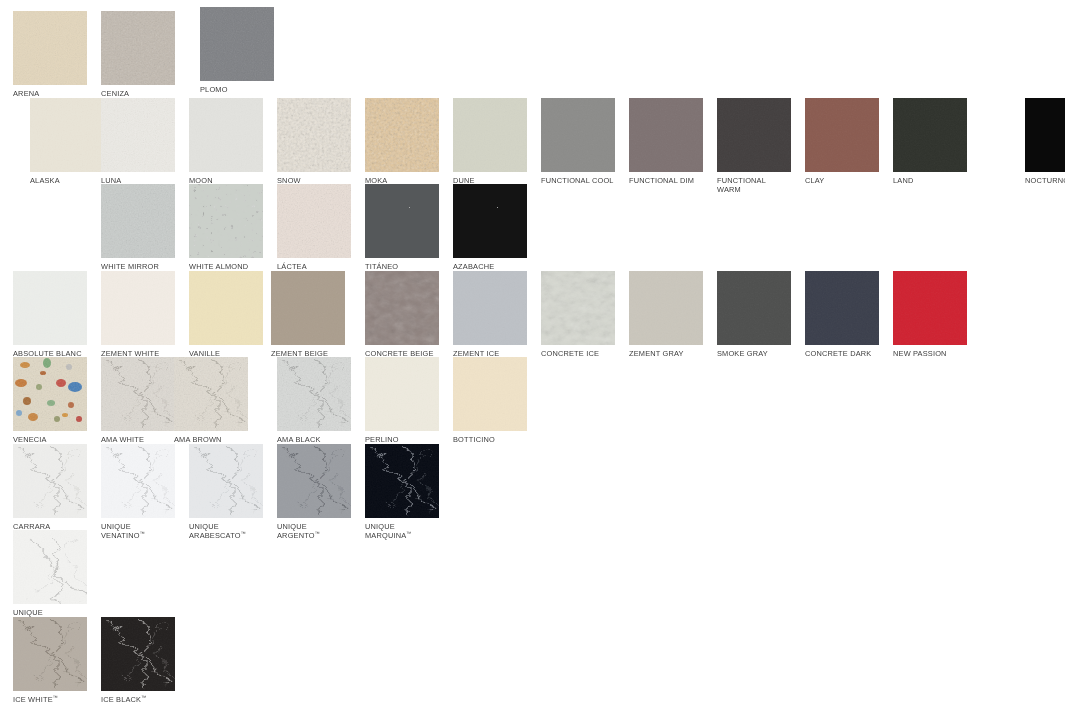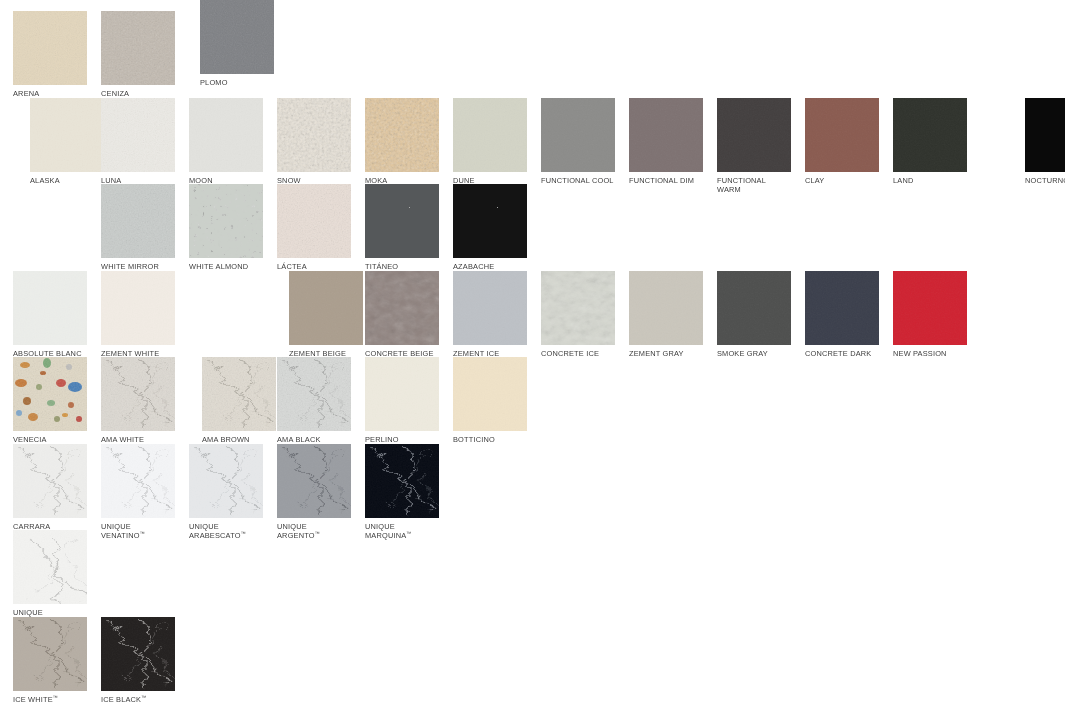--- a/index.html
+++ b/index.html
@@ -56,21 +56,21 @@
       <div class="label">ARENA</div>
     </div>
     <div class="swatch-cell" style="left: 101px; top: 11px;">
       <div class="swatch" style="background: rgb(194, 186, 176);">
         <svg class="grain" viewBox="0 0 74 74" width="74" height="74" preserveAspectRatio="none">
           <rect width="74" height="74" filter="url(#fx-speckle)" opacity="0.9"></rect>
         </svg>
       </div>
       <div class="label">CENIZA</div>
     </div>
-    <div class="swatch-cell" style="left: 189px; top: 0; padding-left: 11px;">
+    <div class="swatch-cell" style="left: 189px; top: 7px; padding-left: 11px;">
       <div class="swatch" style="background: rgb(126, 128, 132);">
         <svg class="grain" viewBox="0 0 74 74" width="74" height="74" preserveAspectRatio="none">
           <rect width="74" height="74" filter="url(#fx-fine-grain)" opacity="0.9"></rect>
         </svg>
       </div>
       <div class="label">PLOMO</div>
     </div>
     <div class="swatch-cell" style="left: 30px; top: 97.5px;">
       <div class="swatch" style="background: rgb(233, 228, 215);">
         <svg class="grain" viewBox="0 0 74 74" width="74" height="74" preserveAspectRatio="none">
@@ -216,21 +216,29 @@
       <div class="label">ABSOLUTE BLANC</div>
     </div>
     <div class="swatch-cell" style="left: 101px; top: 270.5px;">
       <div class="swatch" style="background: rgb(242, 236, 228);">
         <svg class="grain" viewBox="0 0 74 74" width="74" height="74" preserveAspectRatio="none">
           <rect width="74" height="74" filter="url(#fx-smooth)" opacity="0.9"></rect>
         </svg>
       </div>
       <div class="label">ZEMENT WHITE</div>
     </div>
-    <div class="swatch-cell" style="left: 289px; top: 270.5px;">
+    <div class="swatch-cell" style="left: 189px; top: 270.5px;">
+      <div class="swatch" style="background: rgb(238, 226, 189);">
+        <svg class="grain" viewBox="0 0 74 74" width="74" height="74" preserveAspectRatio="none">
+          <rect width="74" height="74" filter="url(#fx-smooth)" opacity="0.9"></rect>
+        </svg>
+      </div>
+      <div class="label">VANILLE</div>
+    </div>
+    <div class="swatch-cell" style="left: 271px; top: 270.5px;">
       <div class="swatch" style="background: rgb(171, 158, 142);">
         <svg class="grain" viewBox="0 0 74 74" width="74" height="74" preserveAspectRatio="none">
           <rect width="74" height="74" filter="url(#fx-smooth)" opacity="0.9"></rect>
         </svg>
       </div>
       <div class="label">ZEMENT BEIGE</div>
     </div>
     <div class="swatch-cell" style="left: 365px; top: 270.5px;">
       <div class="swatch" style="background: rgb(142, 129, 125);">
         <svg class="grain" viewBox="0 0 74 74" width="74" height="74" preserveAspectRatio="none">
@@ -318,21 +326,21 @@
             <path d="M6 4 C 20 24, 50 46, 66 70" fill="none" stroke="#a19d96" stroke-width="1.25" stroke-opacity="0.7"></path>
             <path d="M18 60 C 32 80, 54 -14, 70 10" fill="none" stroke="#a19d96" stroke-width="0.7" stroke-opacity="0.45"></path>
             <path d="M40 2 C 54 22, 32 48, 48 72" fill="none" stroke="#a19d96" stroke-width="1.25" stroke-opacity="0.7"></path>
             <path d="M56 30 C 70 50, 56 40, 72 64" fill="none" stroke="#a19d96" stroke-width="0.7" stroke-opacity="0.45"></path>
           </g>
           <rect width="74" height="74" filter="url(#fx-fine-speckle)" opacity="0.9"></rect>
         </svg>
       </div>
       <div class="label">AMA WHITE</div>
     </div>
-    <div class="swatch-cell" style="left: 202px; top: 357px;">
+    <div class="swatch-cell" style="left: 174px; top: 357px;">
       <div class="swatch" style="background: rgb(224, 219, 209);">
         <svg class="grain" viewBox="0 0 74 74" width="74" height="74" preserveAspectRatio="none">
           <g filter="url(#fx-vein)">
             <path d="M6 4 C 20 24, 50 46, 66 70" fill="none" stroke="#a49f95" stroke-width="1.25" stroke-opacity="0.7"></path>
             <path d="M18 60 C 32 80, 54 -14, 70 10" fill="none" stroke="#a49f95" stroke-width="0.7" stroke-opacity="0.45"></path>
             <path d="M40 2 C 54 22, 32 48, 48 72" fill="none" stroke="#a49f95" stroke-width="1.25" stroke-opacity="0.7"></path>
             <path d="M56 30 C 70 50, 56 40, 72 64" fill="none" stroke="#a49f95" stroke-width="0.7" stroke-opacity="0.45"></path>
           </g>
           <rect width="74" height="74" filter="url(#fx-fine-speckle)" opacity="0.9"></rect>
         </svg>

